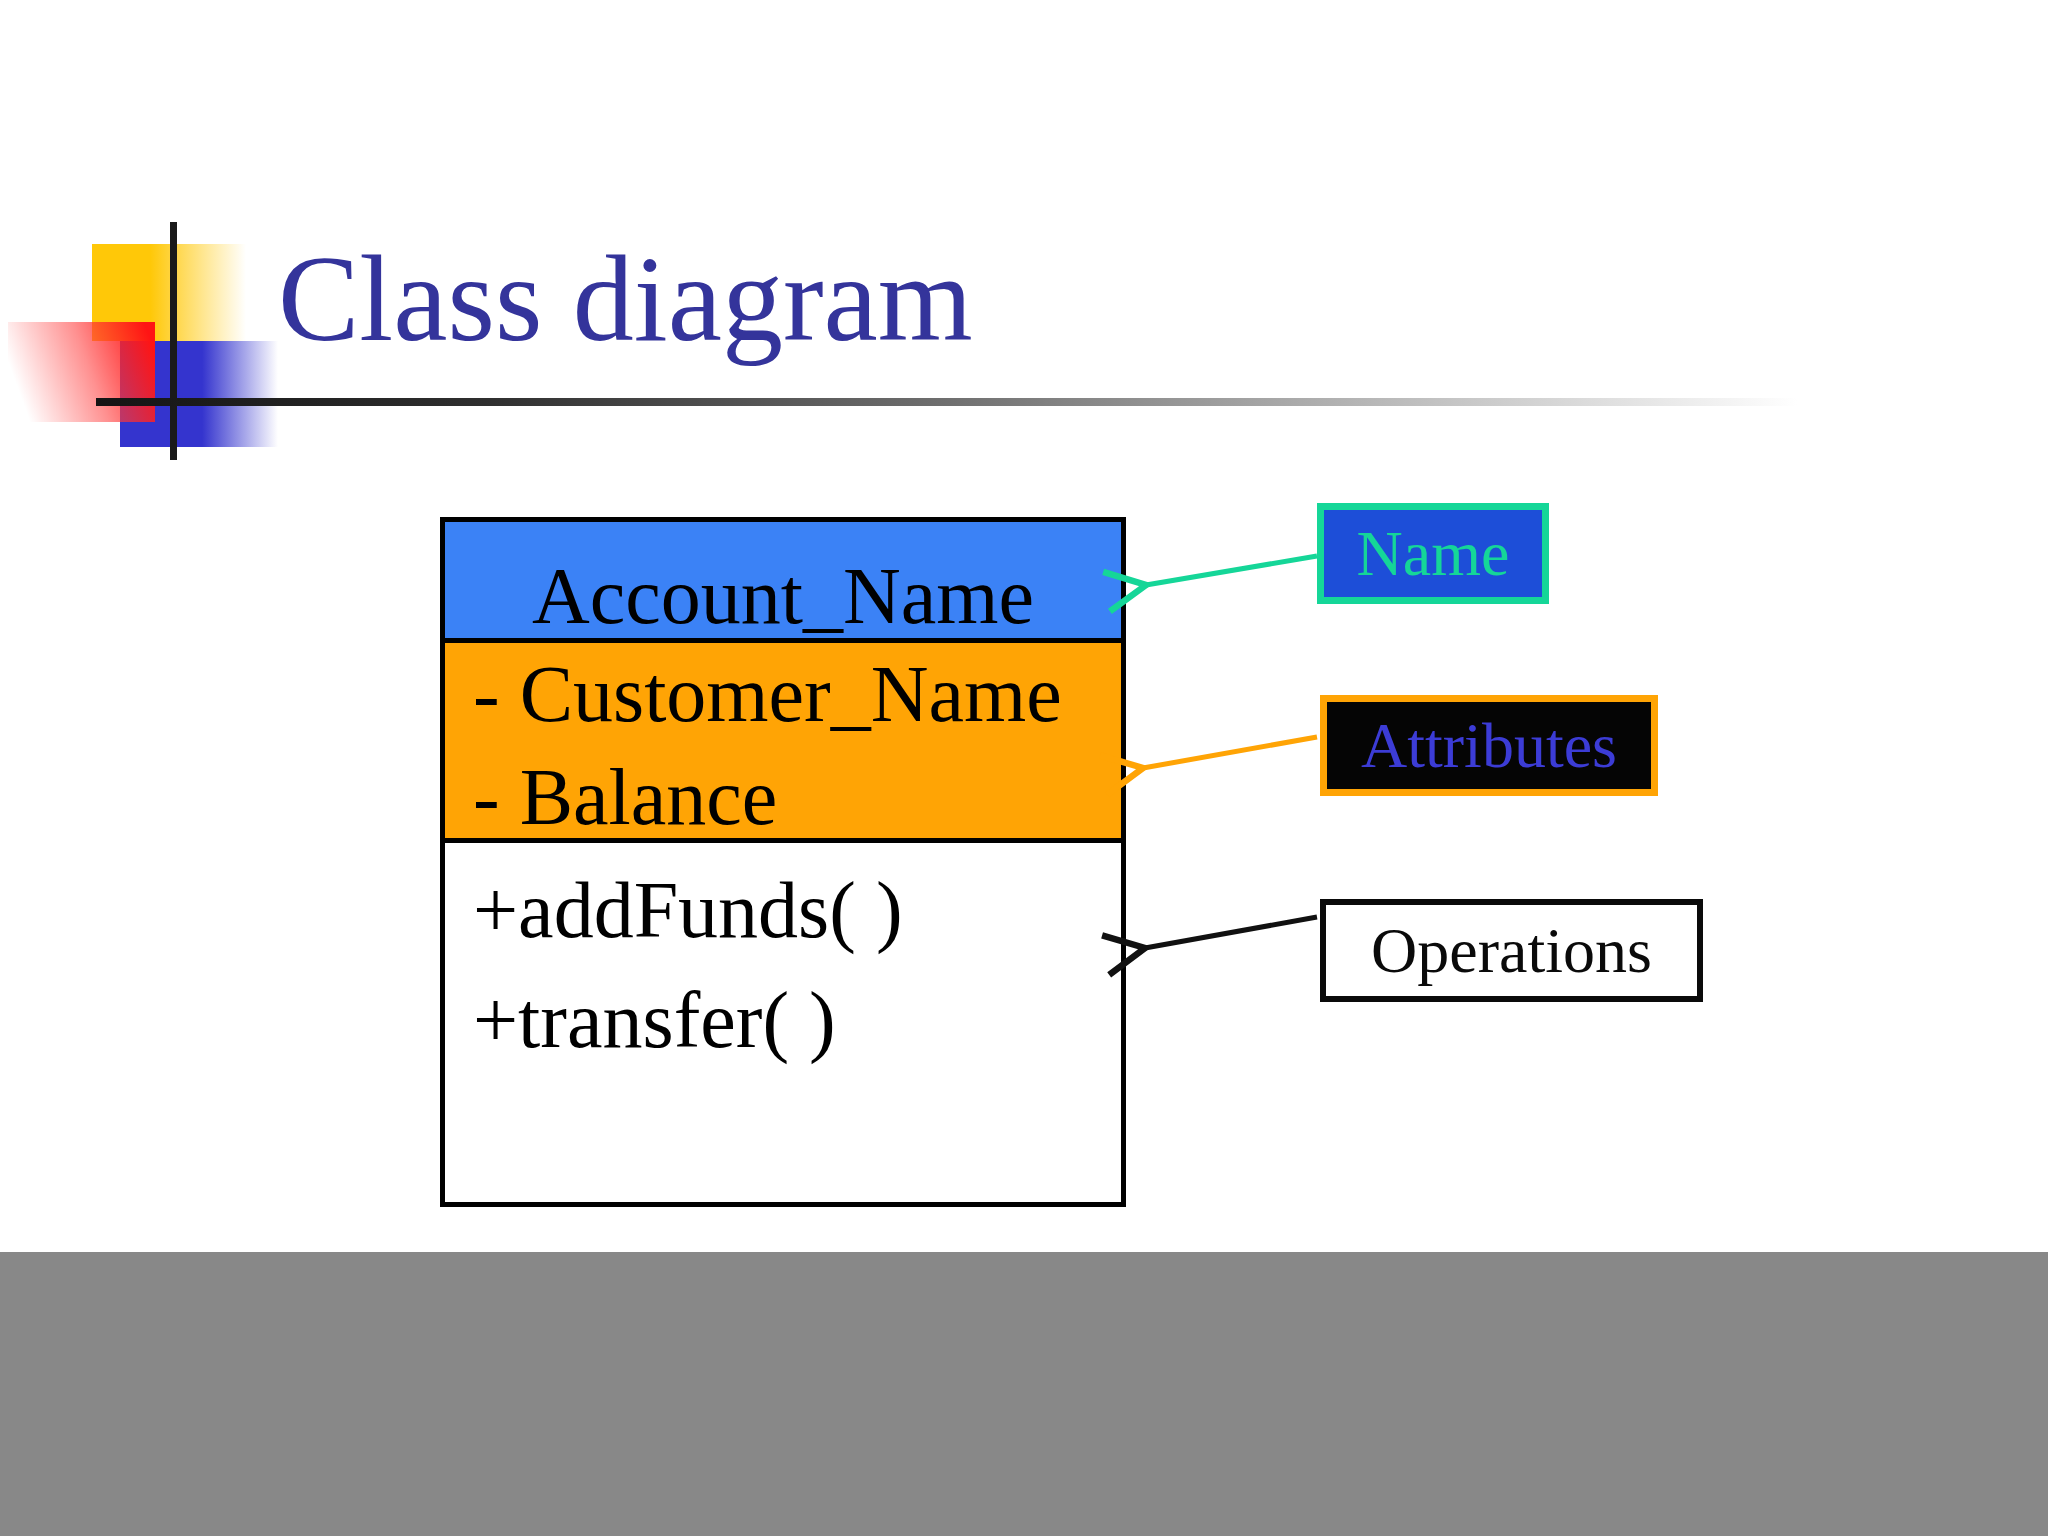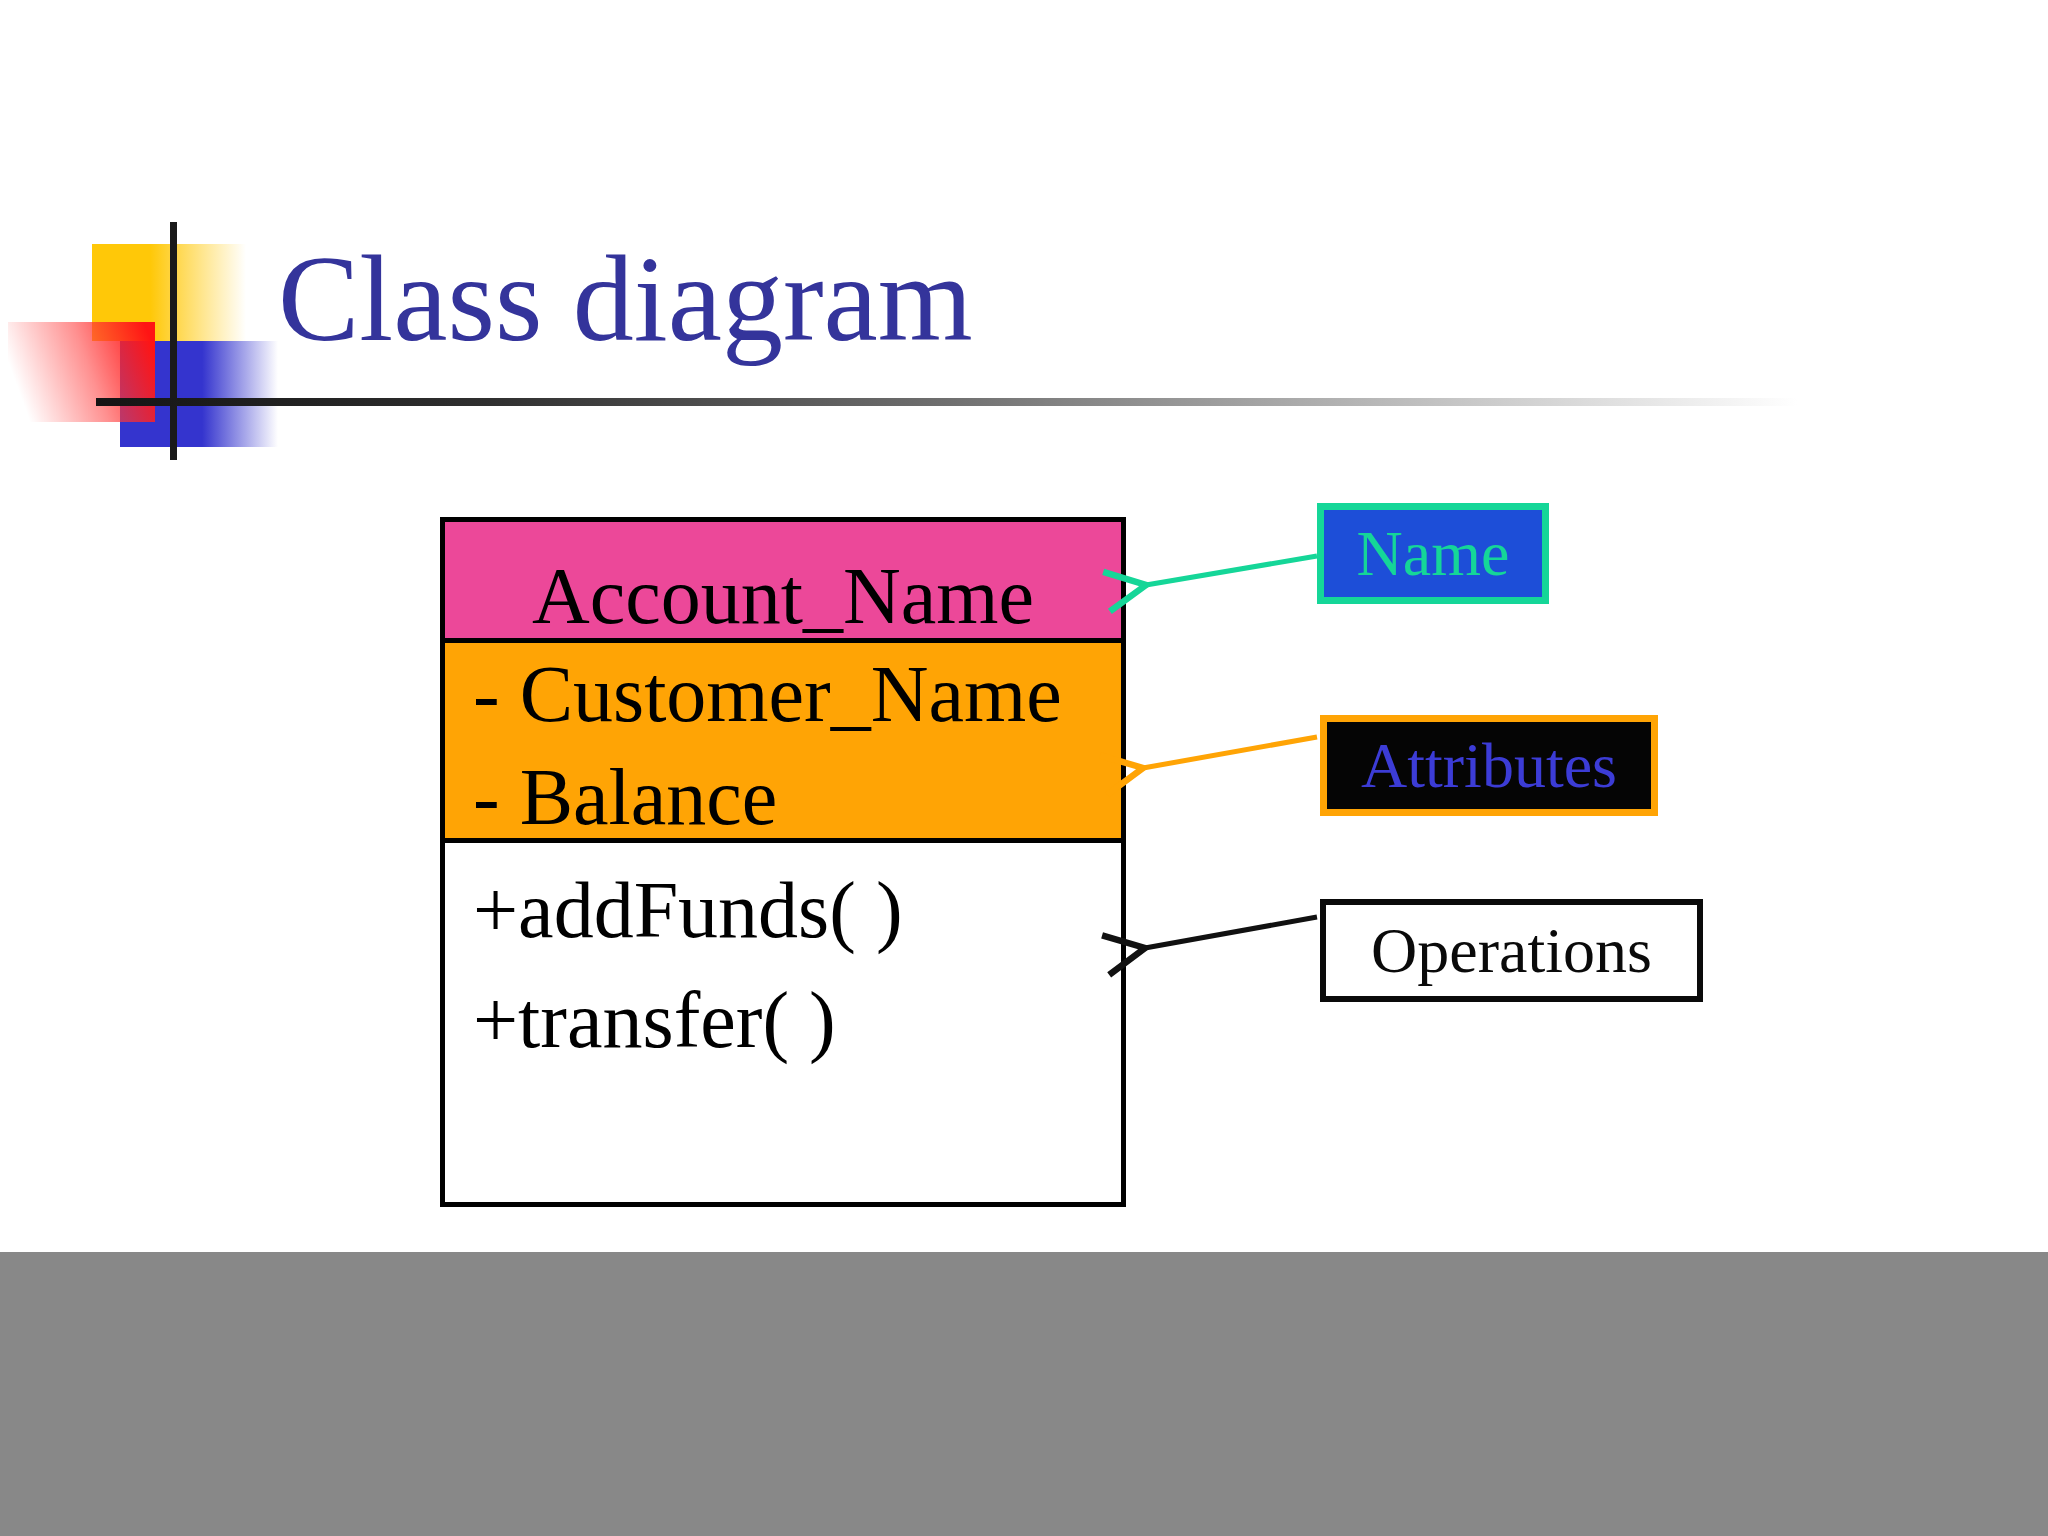--- a/index.html
+++ b/index.html
@@ -44,21 +44,21 @@
 
   
   .class-box {
     position: absolute; left: 440px; top: 517px; width: 686px; height: 690px;
     border: 5px solid #000; box-sizing: border-box;
     display: flex; flex-direction: column;
     font-size: 80px;
   }
   .cb-name {
     height: 121px; box-sizing: border-box;
-    background: #ec4899; border-bottom: 5px solid #000;
+    background: #3b82f6; border-bottom: 5px solid #000;
     display: flex; align-items: flex-end; justify-content: center;
     padding-bottom: 2px; line-height: 1.0; white-space: nowrap;
   }
   .cb-attrs {
     height: 200px; box-sizing: border-box;
     background: #FFA405; border-bottom: 5px solid #000;
     display: flex; flex-direction: column; 
     padding-left: 28px; line-height: 103px; white-space: nowrap;
   }
   .cb-attrs .line { overflow: visible; }
@@ -72,21 +72,21 @@
     position: absolute; box-sizing: border-box;
     display: flex; align-items: center; justify-content: center;
     font-size: 64px; white-space: nowrap;
   }
   .label-name {
     left: 1317px; top: 503px; width: 232px; height: 101px;
     background: #1d4ed8; border: 7px solid #15D698; color: #15D698;
   }
   .label-attributes {
     left: 1320px; top: 695px; width: 338px; height: 101px;
-    background: #050505; border: 7px solid #FFA405; color: #3C3CD6; margin-top: 20px;
+    background: #050505; border: 7px solid #FFA405; color: #3C3CD6;
   }
   .label-operations {
     left: 1320px; top: 875px; width: 383px; height: 103px;
     background: #ffffff; border: 6px solid #0A0A0A; color: #0A0A0A; margin-top: 24px;
   }
 
   
   .overlay {
     position: absolute; left: 0; top: 0; width: 2048px; height: 1536px;
     pointer-events: none;

